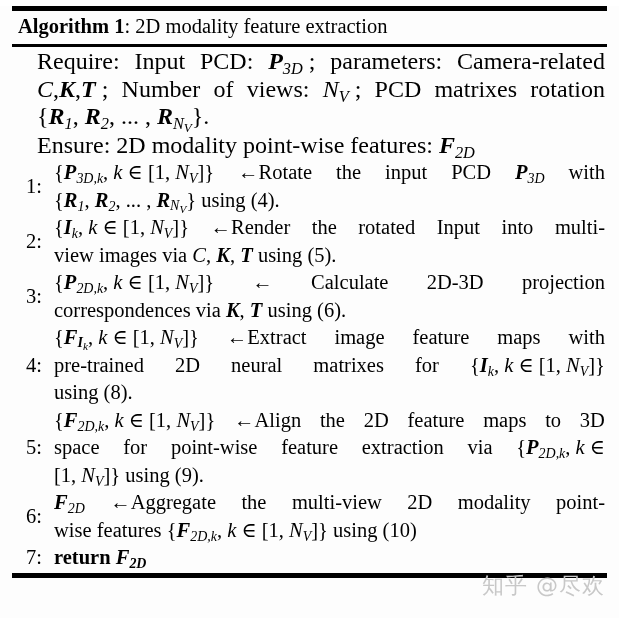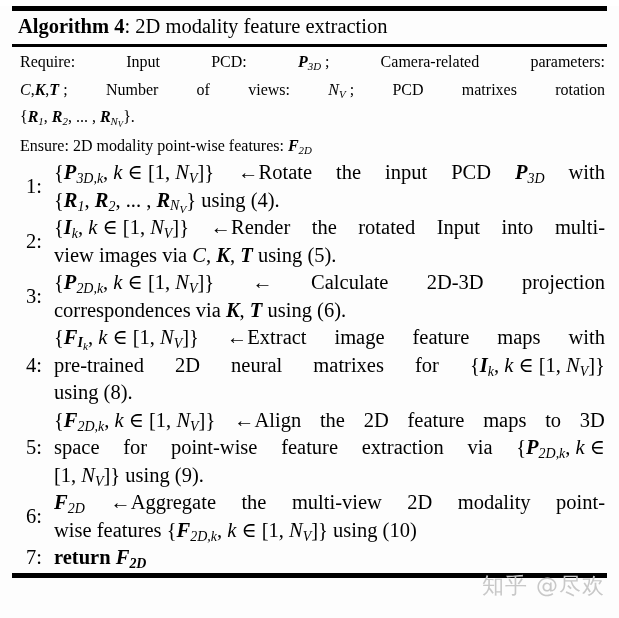--- a/index.html
+++ b/index.html
@@ -46,25 +46,25 @@
     padding: 1px 2px 2px 6px;
     white-space: nowrap;
   }
   .title-line .algo-name { font-weight: bold; }
 
   .body-block {
     padding: 0 2px 0 4px;
   }
 
   .req-para {
-    font-size: 16px;
+    font-size: 24px;
     line-height: 27.5px;
     text-align: justify;
     text-justify: inter-word;
-    margin: 1px 0 0 0;
+    margin: 1px 0 0 17px;
     padding-left: 4px;
   }
 
   .steps {
     margin-top: 0px;
   }
 
   .step-row {
     display: flex;
     align-items: center;
@@ -124,35 +124,35 @@
   }
 </style>
 </head>
 <body>
 
 <div class="algorithm-box">
 
   <div class="rule-top"></div>
 
   <div class="title-line">
-    <span class="algo-name">Algorithm 4</span><span>: </span><span>2D modality feature extraction</span>
+    <span class="algo-name">Algorithm 1</span><span>: </span><span>2D modality feature extraction</span>
   </div>
 
   <div class="rule-mid"></div>
 
   <div class="body-block">
 
     <div class="req-para">
       <span class="ln j">
         <span><span class="kw">Require:</span></span>
         <span>Input</span>
           <span>PCD:</span>
         <span><span class="mv">P</span><sub>3D</sub> ;</span>
-        <span>Camera-related</span>
-          <span>parameters:</span>
+        <span>parameters:</span>
+          <span>Camera-related</span>
       </span>
       <span class="ln j">
         <span><span class="mi">C</span>,<span class="mv">K</span>,<span class="mv">T</span> ;</span>
         <span>Number</span>
           <span>of</span>
           <span>views:</span>
         <span><span class="mi">N</span><sub>V</sub> ;</span>
         <span>PCD</span>
           <span>matrixes</span>
           <span>rotation</span>

